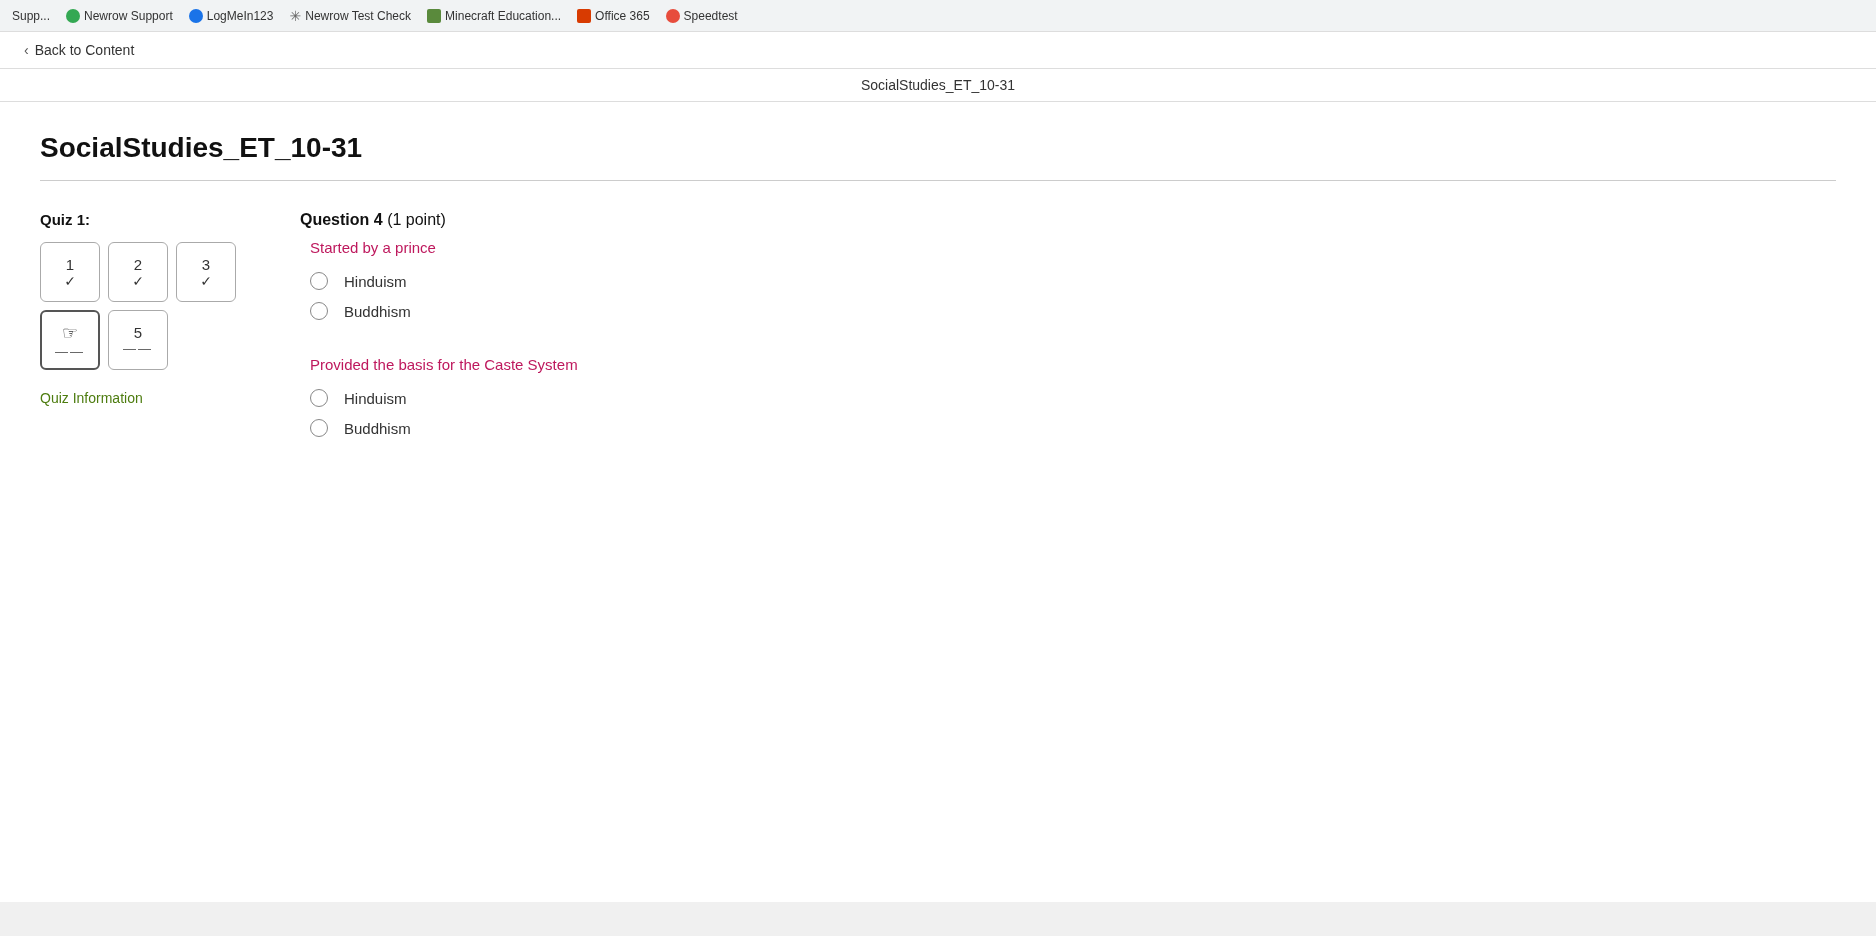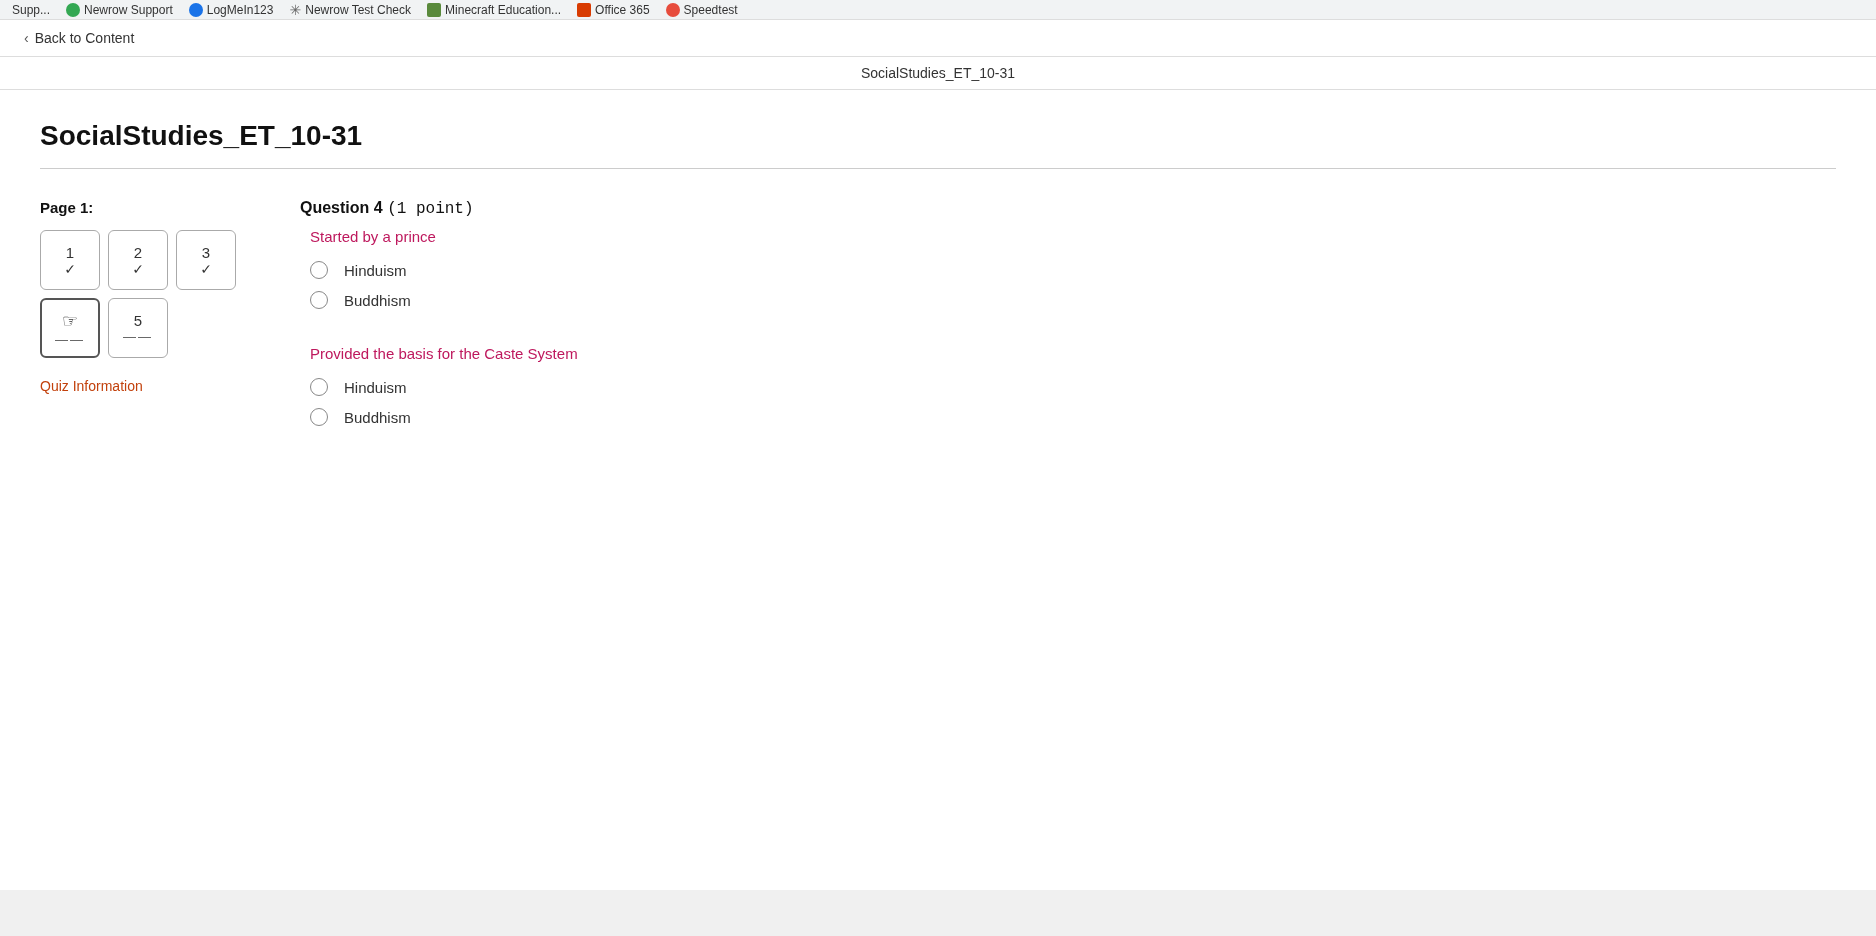--- a/index.html
+++ b/index.html
@@ -13,21 +13,21 @@
     
     .bookmarks-bar {
       background: #f1f3f4;
       border-bottom: 1px solid #ddd;
       padding: 6px 12px;
       display: flex;
       align-items: center;
       gap: 16px;
       font-size: 12px;
       color: #333;
-      height: 20px;
+      height: 32px;
     }
     .bookmarks-bar .bm-item {
       display: flex;
       align-items: center;
       gap: 4px;
       white-space: nowrap;
       cursor: pointer;
     }
     .bm-icon {
       width: 14px;
@@ -160,21 +160,21 @@
       font-size: 18px;
     }
 
     .q-box .q-dash {
       font-size: 13px;
       color: #555;
       letter-spacing: 2px;
     }
 
     .quiz-info-link {
-      color: #c2410c;
+      color: #4d7c0f;
       font-size: 14px;
       text-decoration: none;
       cursor: pointer;
       display: block;
       margin-top: 8px;
     }
 
     
     .questions-area {
       flex: 1;
@@ -186,21 +186,20 @@
 
     .question-header {
       font-size: 16px;
       font-weight: bold;
       color: #111;
       margin-bottom: 10px;
     }
 
     .question-header span.q-weight {
       font-weight: normal;
-      font-family: Liberation Mono, monospace;
     }
 
     .question-text {
       font-size: 15px;
       color: #be185d;
       margin-bottom: 16px;
       padding-left: 10px;
     }
 
     .answer-option {
@@ -270,21 +269,21 @@
   <span>SocialStudies_ET_10-31</span>
 </div>
 
 <div class="main-content">
   <h1 class="quiz-title">SocialStudies_ET_10-31</h1>
   <hr class="divider">
 
   <div class="content-layout">
 
     <div class="sidebar">
-      <div class="page-label">Page 1:</div>
+      <div class="page-label">Quiz 1:</div>
 
       <div class="question-grid">
         <div class="q-box">
           <span class="q-num">1</span>
           <span class="q-check">✓</span>
         </div>
         <div class="q-box">
           <span class="q-num">2</span>
           <span class="q-check">✓</span>
         </div>

